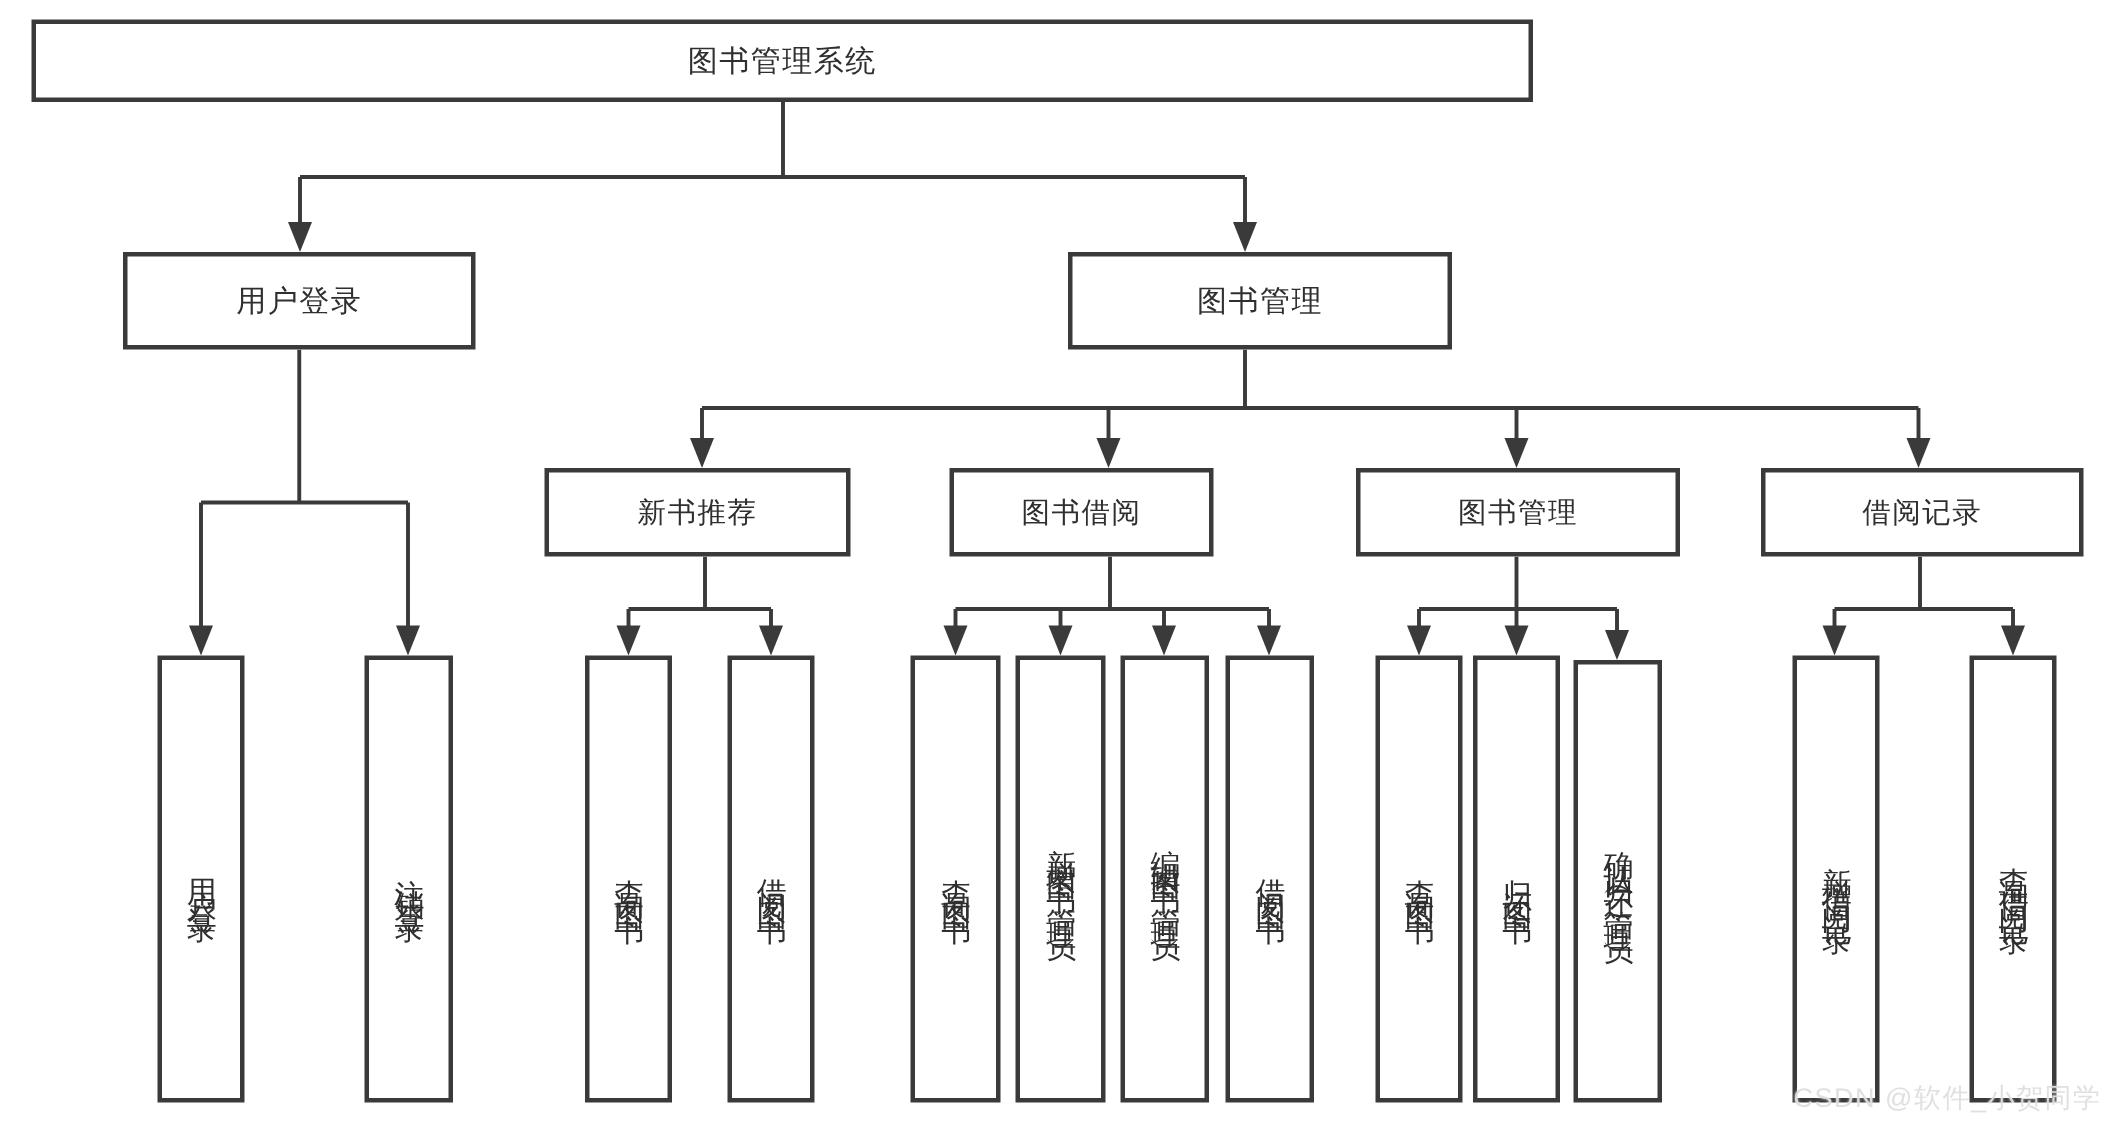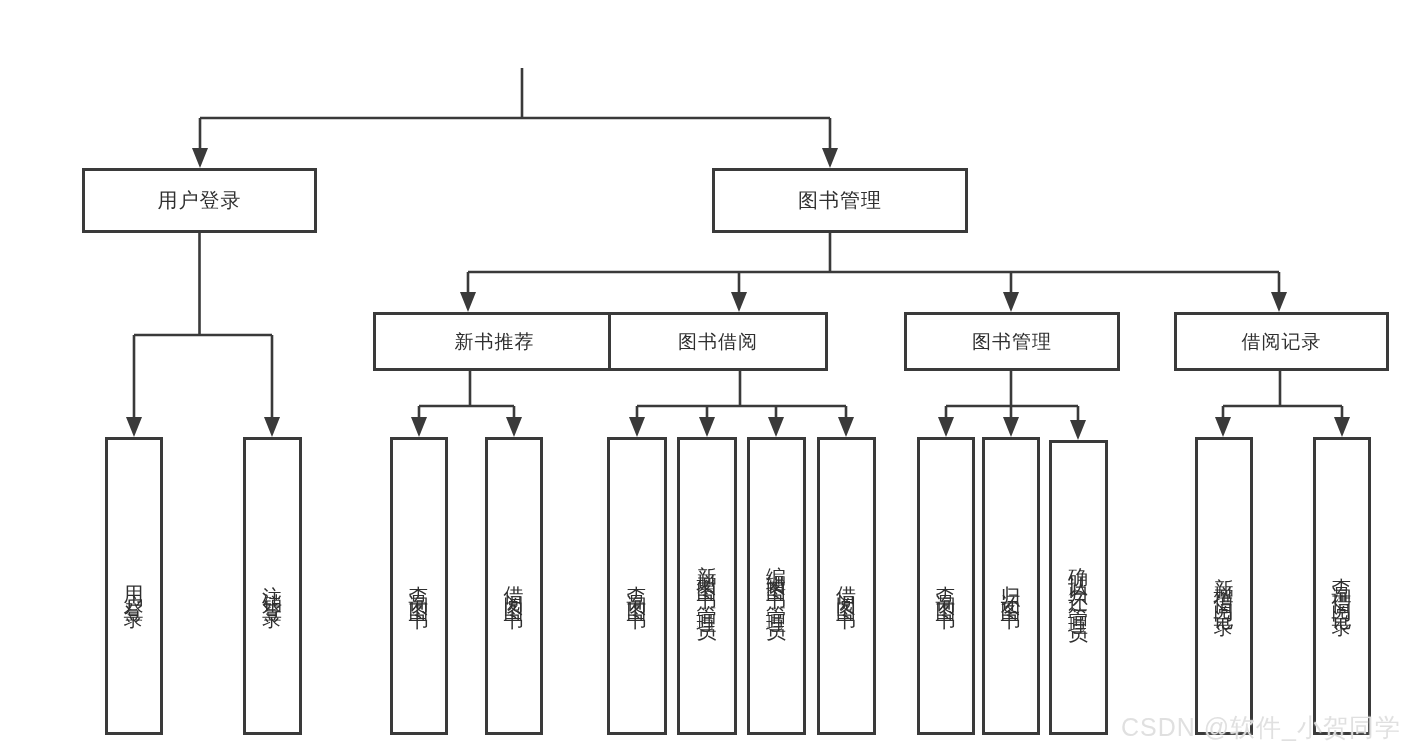--- a/index.html
+++ b/index.html
@@ -46,21 +46,21 @@
     text-orientation: mixed;
     font-size: 20px;
     letter-spacing: 8px;
     line-height: 1;
     white-space: nowrap;
   }
   #watermark {
     position: absolute;
     right: 4px;
     bottom: 3px;
-    font-size: 25px;
+    font-size: 18px;
     color: rgba(222, 222, 222, 0.95);
     text-shadow: 0 0 2px rgba(255,255,255,0.8);
     z-index: 5;
     letter-spacing: 1px;
   }
 </style>
 </head>
 <body>
 
 <div id="canvas">
@@ -91,32 +91,35 @@
       <polygon points="768,417 784,417 776,437"></polygon>
       <polygon points="838,417 854,417 846,437"></polygon>
       <polygon points="938,417 954,417 946,437"></polygon>
       <polygon points="1003,417 1019,417 1011,437"></polygon>
       <polygon points="1070,420 1086,420 1078,440"></polygon>
       <polygon points="1215,417 1231,417 1223,437"></polygon>
       <polygon points="1334,417 1350,417 1342,437"></polygon>
     </g>
   </svg>
 
+  <div class="hbox" style="left:21px;top:13px;width:1001px;height:55px">
+    <span>图书管理系统</span>
+  </div>
 
   <div class="hbox" style="left:82px;top:168px;width:235px;height:65px">
     <span>用户登录</span>
   </div>
   <div class="hbox" style="left:712px;top:168px;width:256px;height:65px">
     <span>图书管理</span>
   </div>
 
-  <div class="hbox" style="left:373px;top:312px;width:243px;height:59px;font-size:19px">
+  <div class="hbox" style="left:363px;top:312px;width:204px;height:59px;font-size:19px">
     <span>新书推荐</span>
   </div>
-  <div class="hbox" style="left:608px;top:312px;width:220px;height:59px;font-size:19px">
+  <div class="hbox" style="left:633px;top:312px;width:176px;height:59px;font-size:19px">
     <span>图书借阅</span>
   </div>
   <div class="hbox" style="left:904px;top:312px;width:216px;height:59px;font-size:19px">
     <span>图书管理</span>
   </div>
   <div class="hbox" style="left:1174px;top:312px;width:215px;height:59px;font-size:19px">
     <span>借阅记录</span>
   </div>
 
   <div class="vbox" style="left:105px;top:437px;width:58px;height:298px">

